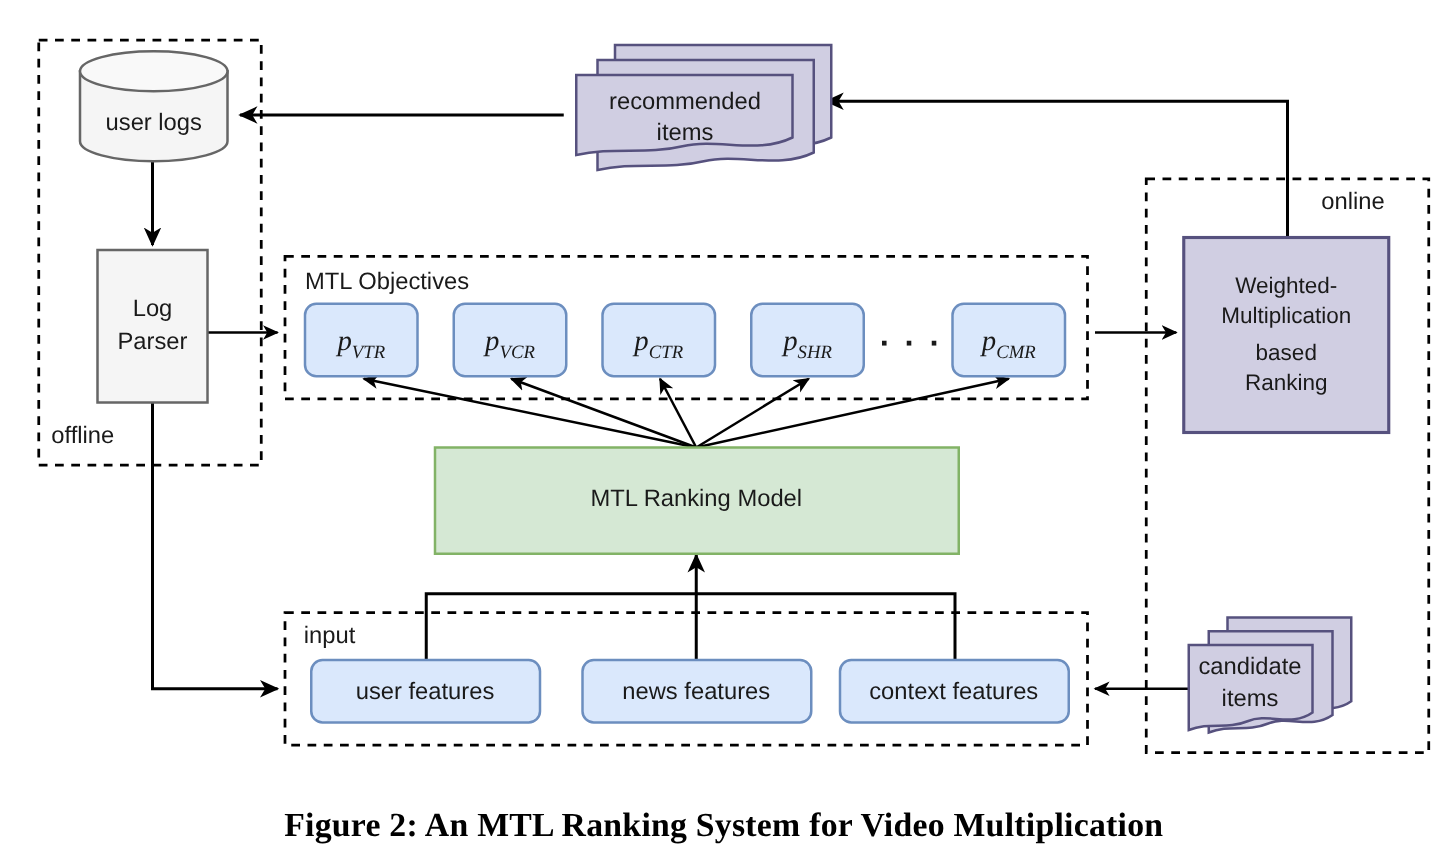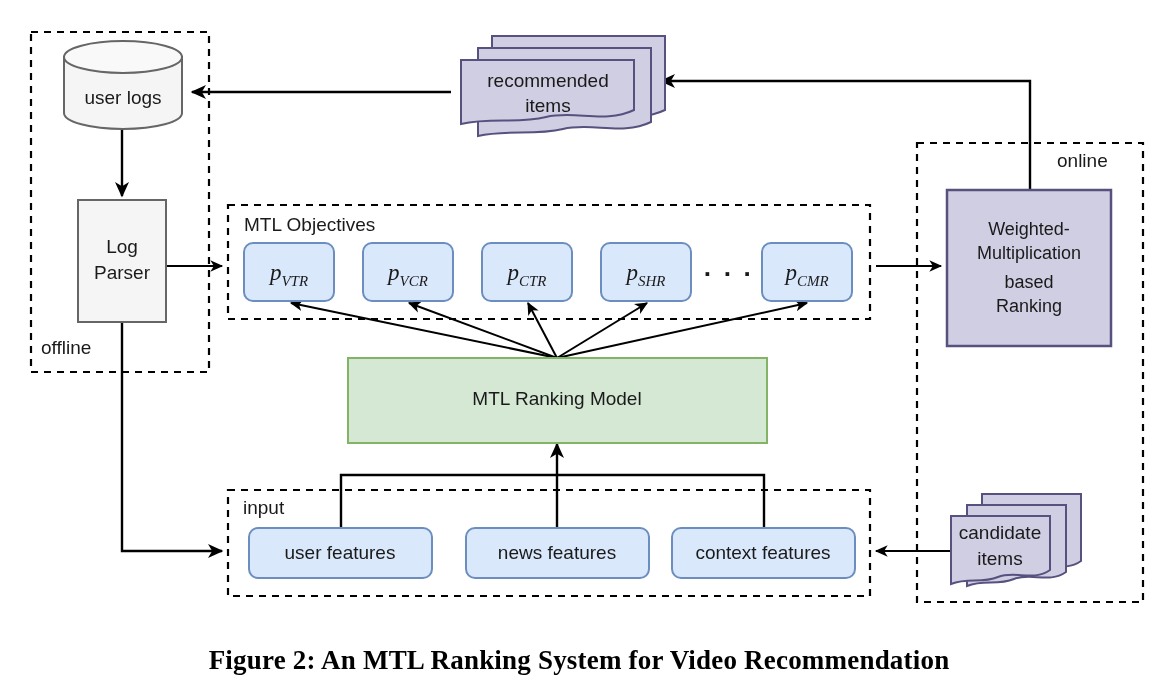--- a/index.html
+++ b/index.html
@@ -191,15 +191,15 @@
       <rect x="466" y="528" width="183" height="50" rx="9" ry="9" fill="#dae8fc" stroke="#6c8ebf" stroke-width="2"></rect>
       <text class="node-text" x="557" y="554">news features</text>
     </g>
     <g>
       <rect x="672" y="528" width="183" height="50" rx="9" ry="9" fill="#dae8fc" stroke="#6c8ebf" stroke-width="2"></rect>
       <text class="node-text" x="763" y="554">context features</text>
     </g>
 
   </svg>
 
-  <div class="caption">Figure 2: An MTL Ranking System for Video Recommendation</div>
+  <div class="caption">Figure 2: An MTL Ranking System for Video Multiplication</div>
 
 </div>
 
 </body></html>

